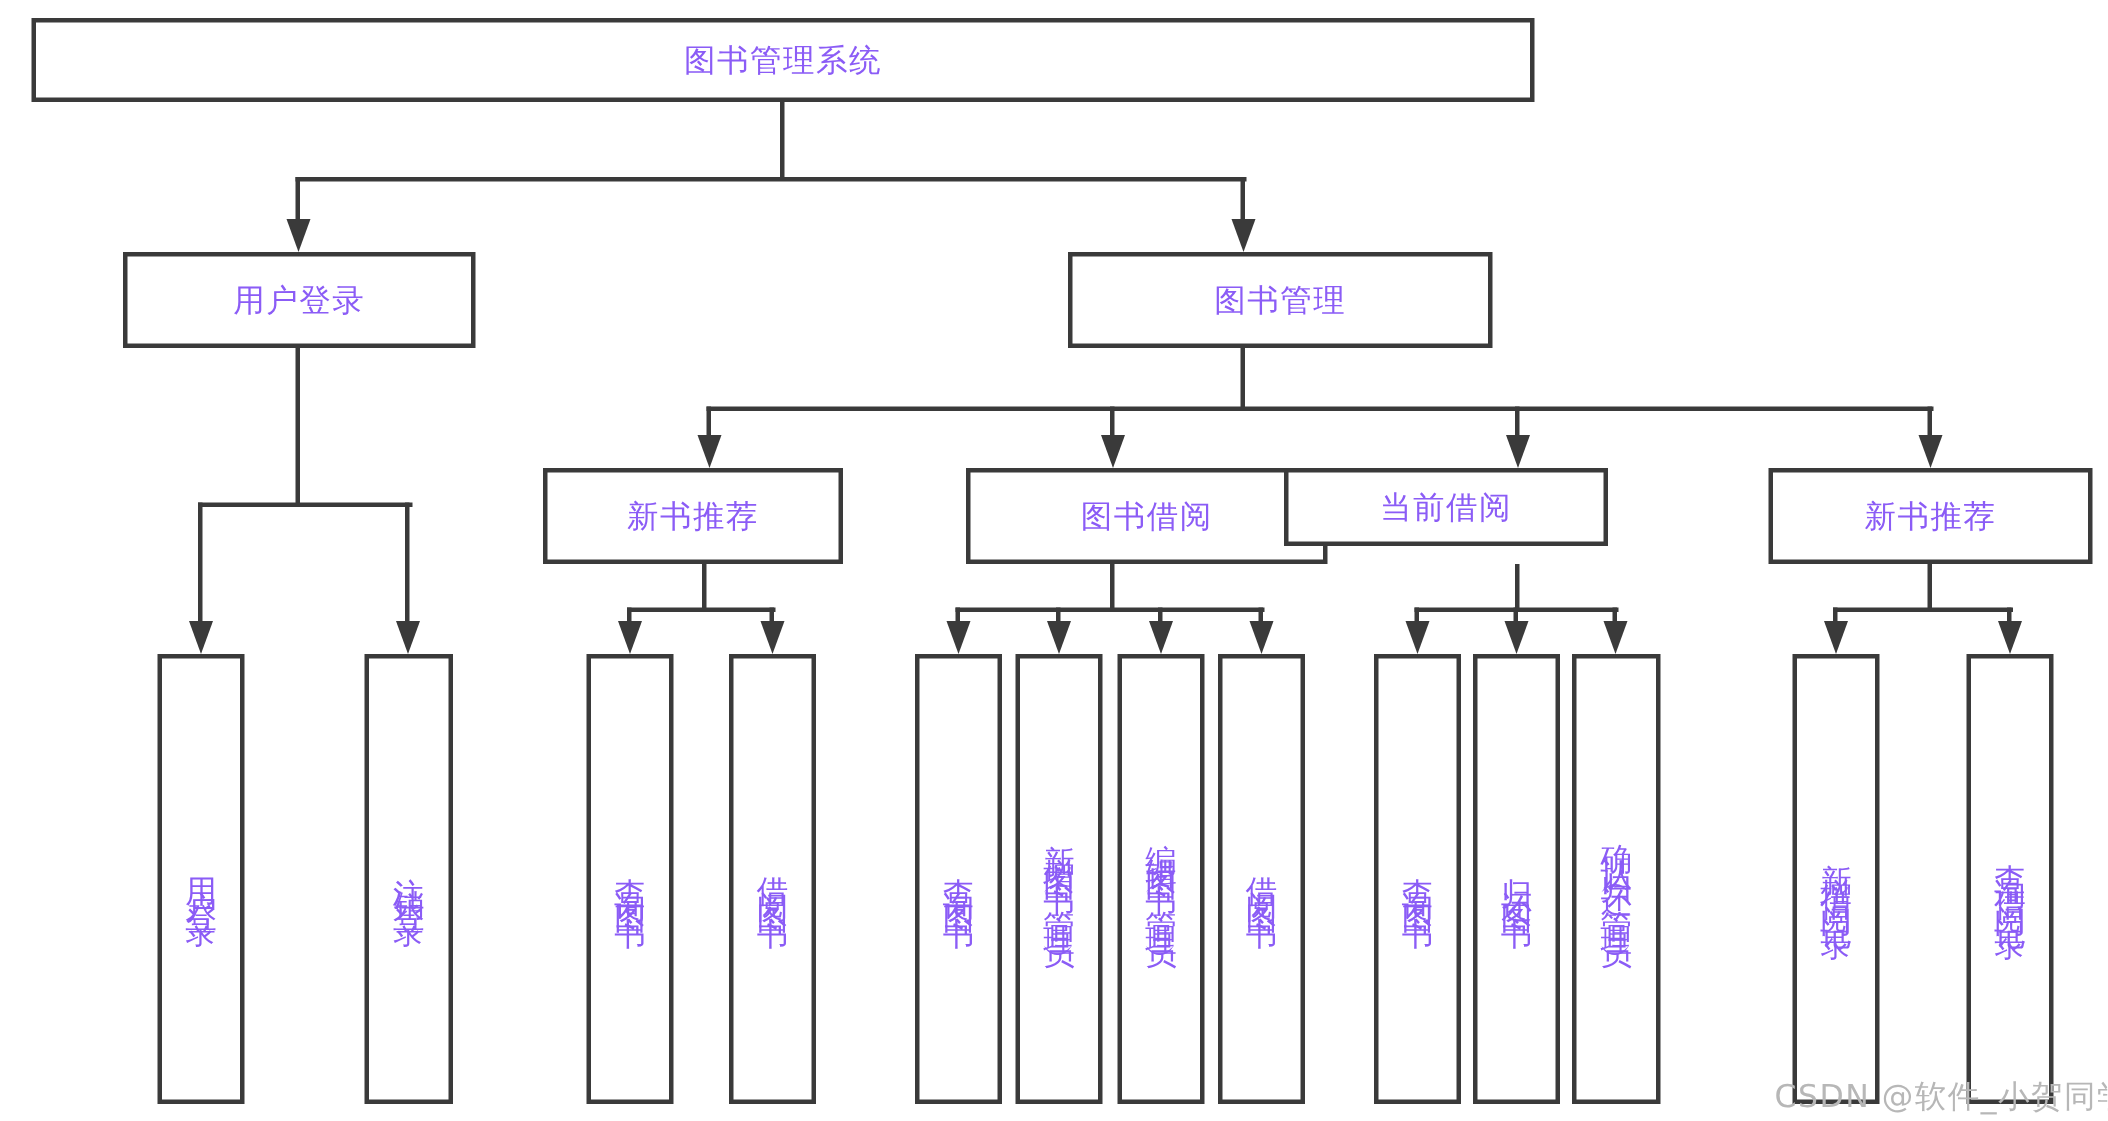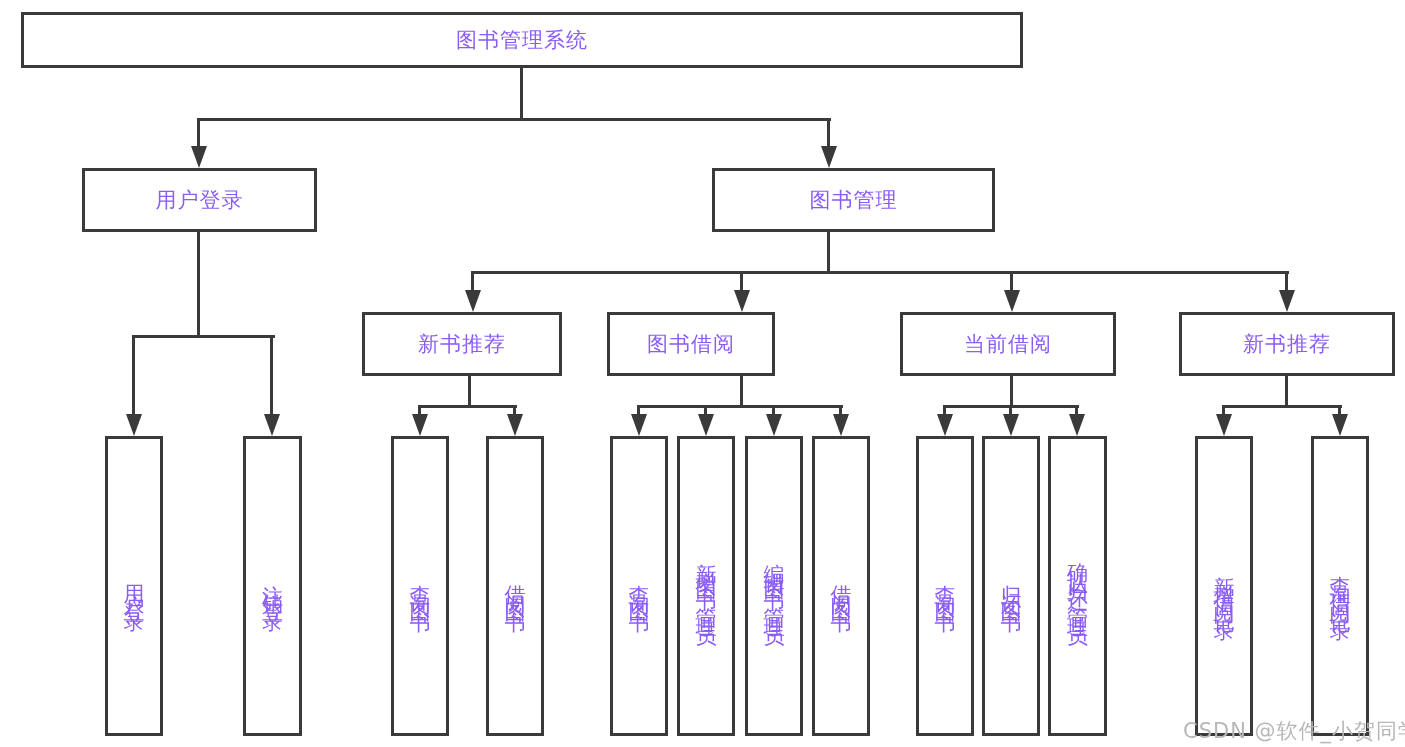--- a/index.html
+++ b/index.html
@@ -56,22 +56,22 @@
   <div class="sh" style="left:471px;top:271px;width:3px;height:21px"></div>
   <div class="ah" style="left:465px;top:290px"></div>
   <div class="sh" style="left:740px;top:271px;width:3px;height:21px"></div>
   <div class="ah" style="left:734px;top:290px"></div>
   <div class="sh" style="left:1010px;top:271px;width:3px;height:21px"></div>
   <div class="ah" style="left:1004px;top:290px"></div>
   <div class="sh" style="left:1285px;top:271px;width:3px;height:21px"></div>
   <div class="ah" style="left:1279px;top:290px"></div>
 
   <div class="box" style="left:362px;top:312px;width:200px;height:64px">新书推荐</div>
-  <div class="box" style="left:607px;top:312px;width:168px;height:64px">图书借阅</div>
-  <div class="box" style="left:900px;top:312px;width:216px;height:64px">当前借阅</div>
+  <div class="box" style="left:644px;top:312px;width:241px;height:64px">图书借阅</div>
+  <div class="box" style="left:856px;top:312px;width:216px;height:52px">当前借阅</div>
   <div class="box" style="left:1179px;top:312px;width:216px;height:64px">新书推荐</div>
 
   <div class="vl" style="left:468px;top:376px;width:3px;height:32px"></div>
   <div class="hl" style="left:418px;top:405px;width:99px;height:3px"></div>
   <div class="sh" style="left:418px;top:405px;width:3px;height:12px"></div>
   <div class="ah" style="left:412px;top:414px"></div>
   <div class="sh" style="left:513px;top:405px;width:3px;height:12px"></div>
   <div class="ah" style="left:507px;top:414px"></div>
 
   <div class="vl" style="left:740px;top:376px;width:3px;height:32px"></div>

